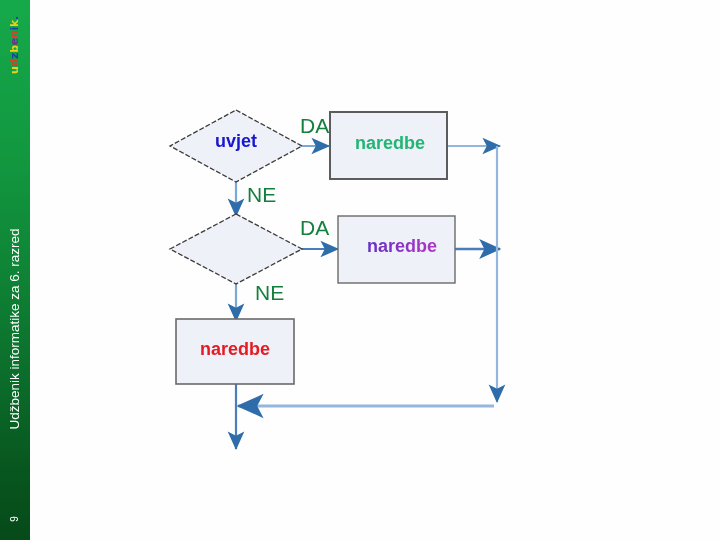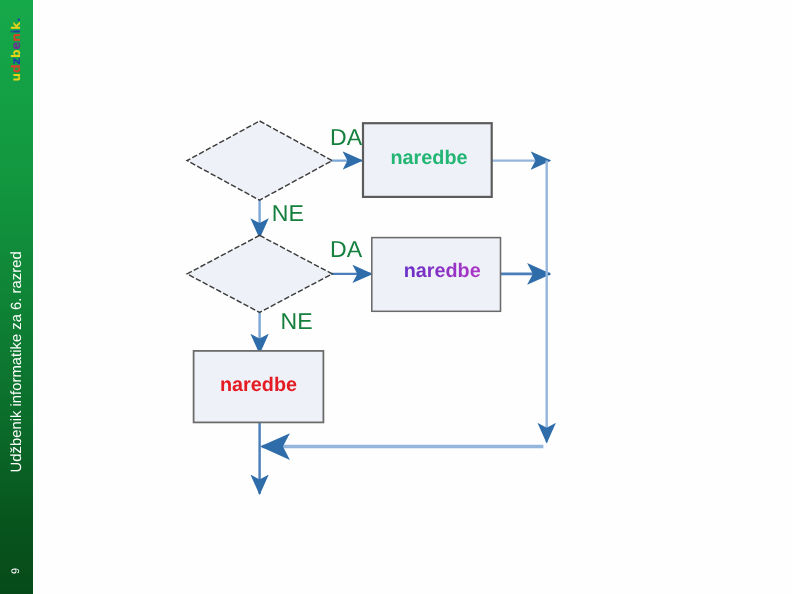--- a/index.html
+++ b/index.html
@@ -221,20 +221,21 @@
 
       <g>
         <rect x="338" y="216" width="117" height="67" fill="#eef1f7" stroke="#6a6a6a" stroke-width="1.4"></rect>
       </g>
 
       <g>
         <rect x="176" y="319" width="118" height="65" fill="#eef1f7" stroke="#6a6a6a" stroke-width="1.6"></rect>
       </g>
     </svg>
 
+    <div class="node-label lbl-uvjet">uvjet</div>
     <div class="node-label lbl-naredbe-green">naredbe</div>
     <div class="node-label lbl-naredbe-purple">naredbe</div>
     <div class="node-label lbl-naredbe-red">naredbe</div>
 
     <div class="edge-label lbl-da1">DA</div>
     <div class="edge-label lbl-ne1">NE</div>
     <div class="edge-label lbl-da2">DA</div>
     <div class="edge-label lbl-ne2">NE</div>
   </div>
 

